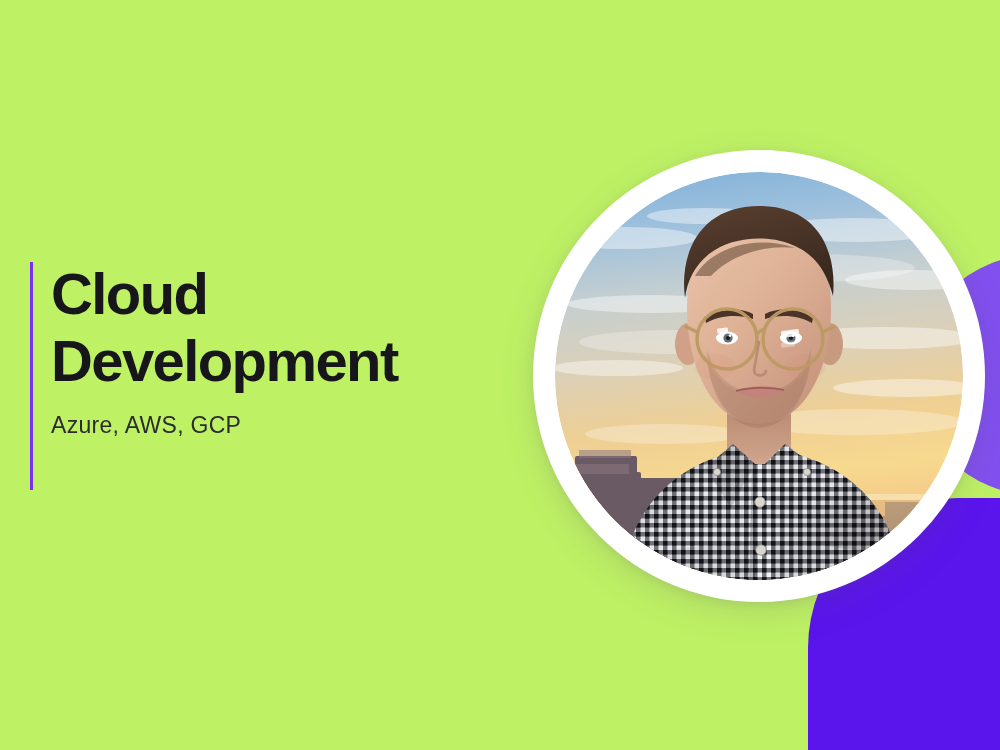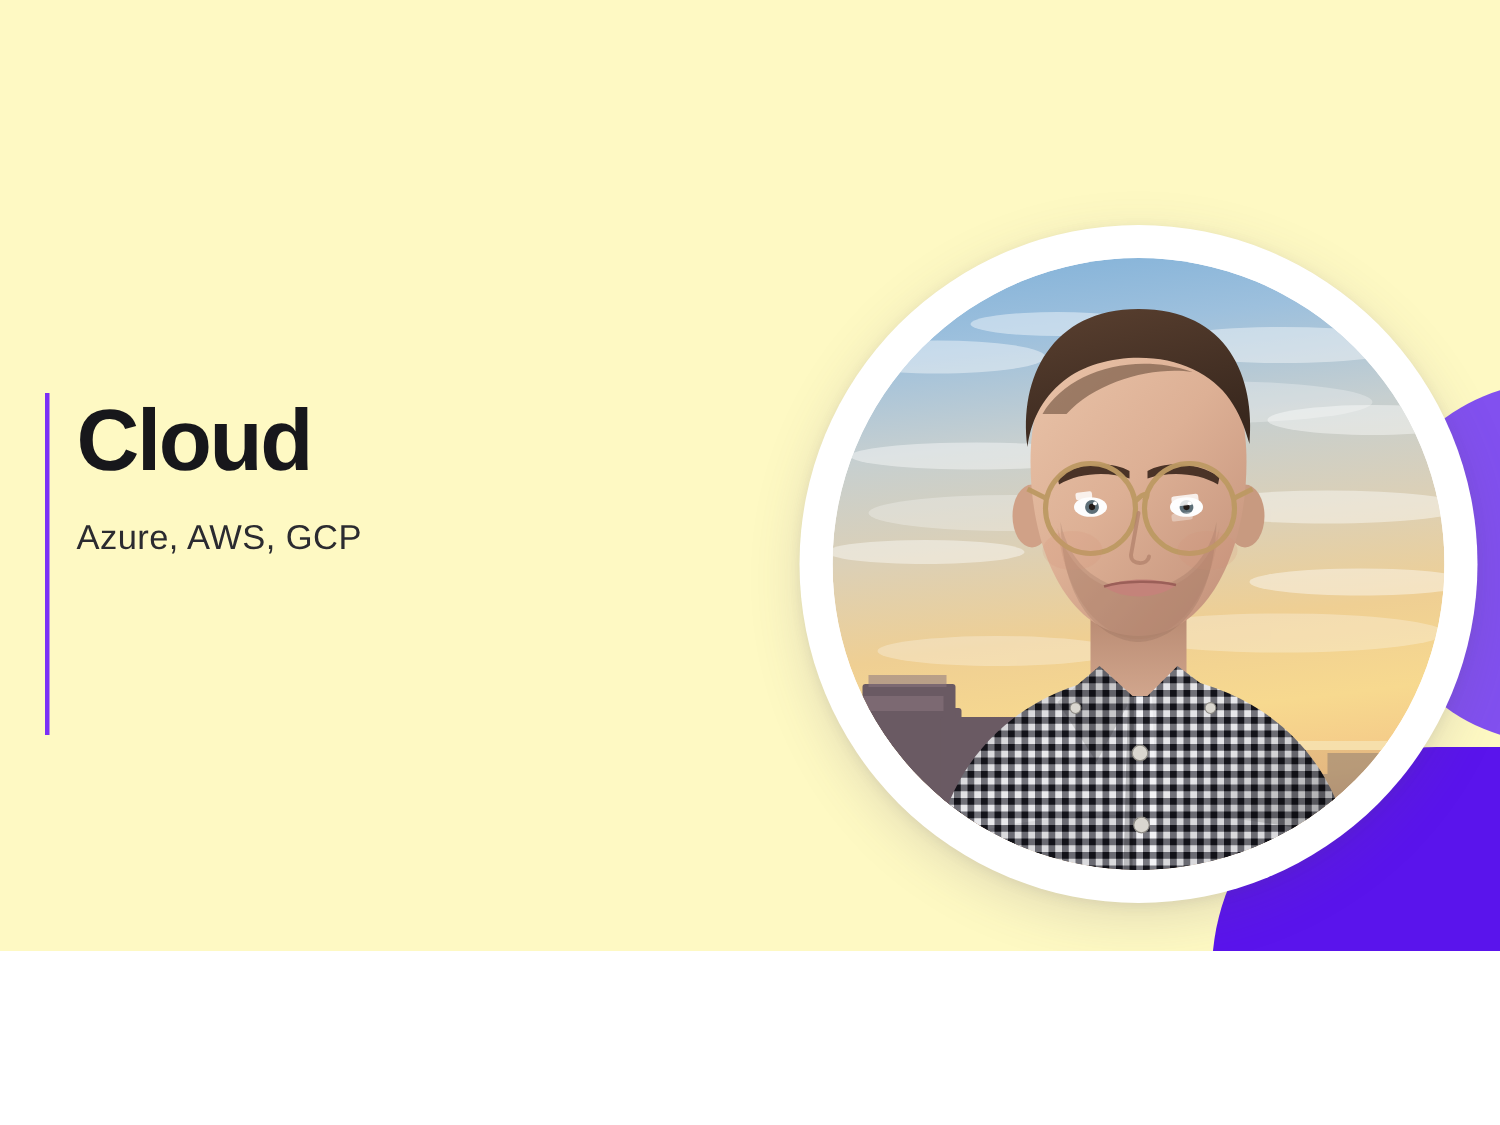--- a/index.html
+++ b/index.html
@@ -6,22 +6,22 @@
     margin: 0;
     padding: 0;
     background: #ffffff;
   }
   body {
     font-family: "Liberation Sans", sans-serif;
   }
   #slide {
     position: relative;
     width: 1000px;
-    height: 634px;
-    background: #fef9c3;
+    height: 750px;
+    background: #bef264;
     overflow: hidden;
   }
 
   
   .deco-top {
     position: absolute;
     left: 915px;
     top: 255px;
     width: 240px;
     height: 240px;
@@ -294,17 +294,18 @@
           <ellipse cx="250" cy="195" rx="20" ry="13" fill="#d38f76" opacity="0.16"></ellipse>
         </g>
       </svg>
     </div>
   </div>
 
   <div class="text-block">
     <div class="accent-bar"></div>
     <div class="text-body">
       <div class="title-line line1">Cloud</div>
+      <div class="title-line line2">Development</div>
       <div class="subtitle">Azure, AWS, GCP</div>
     </div>
   </div>
 
 </div>
 
 </body></html>

